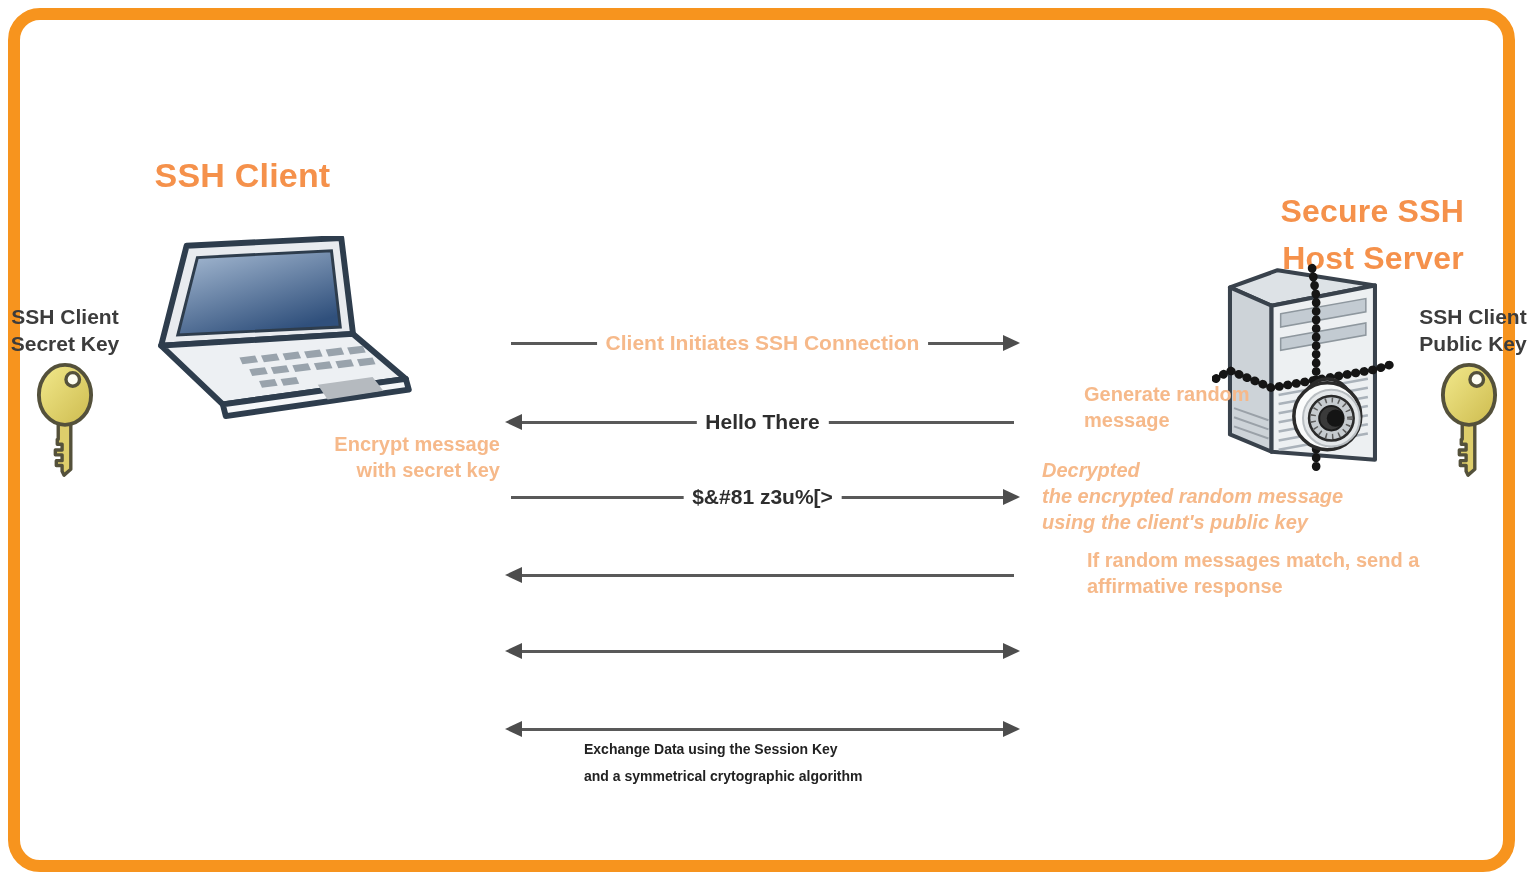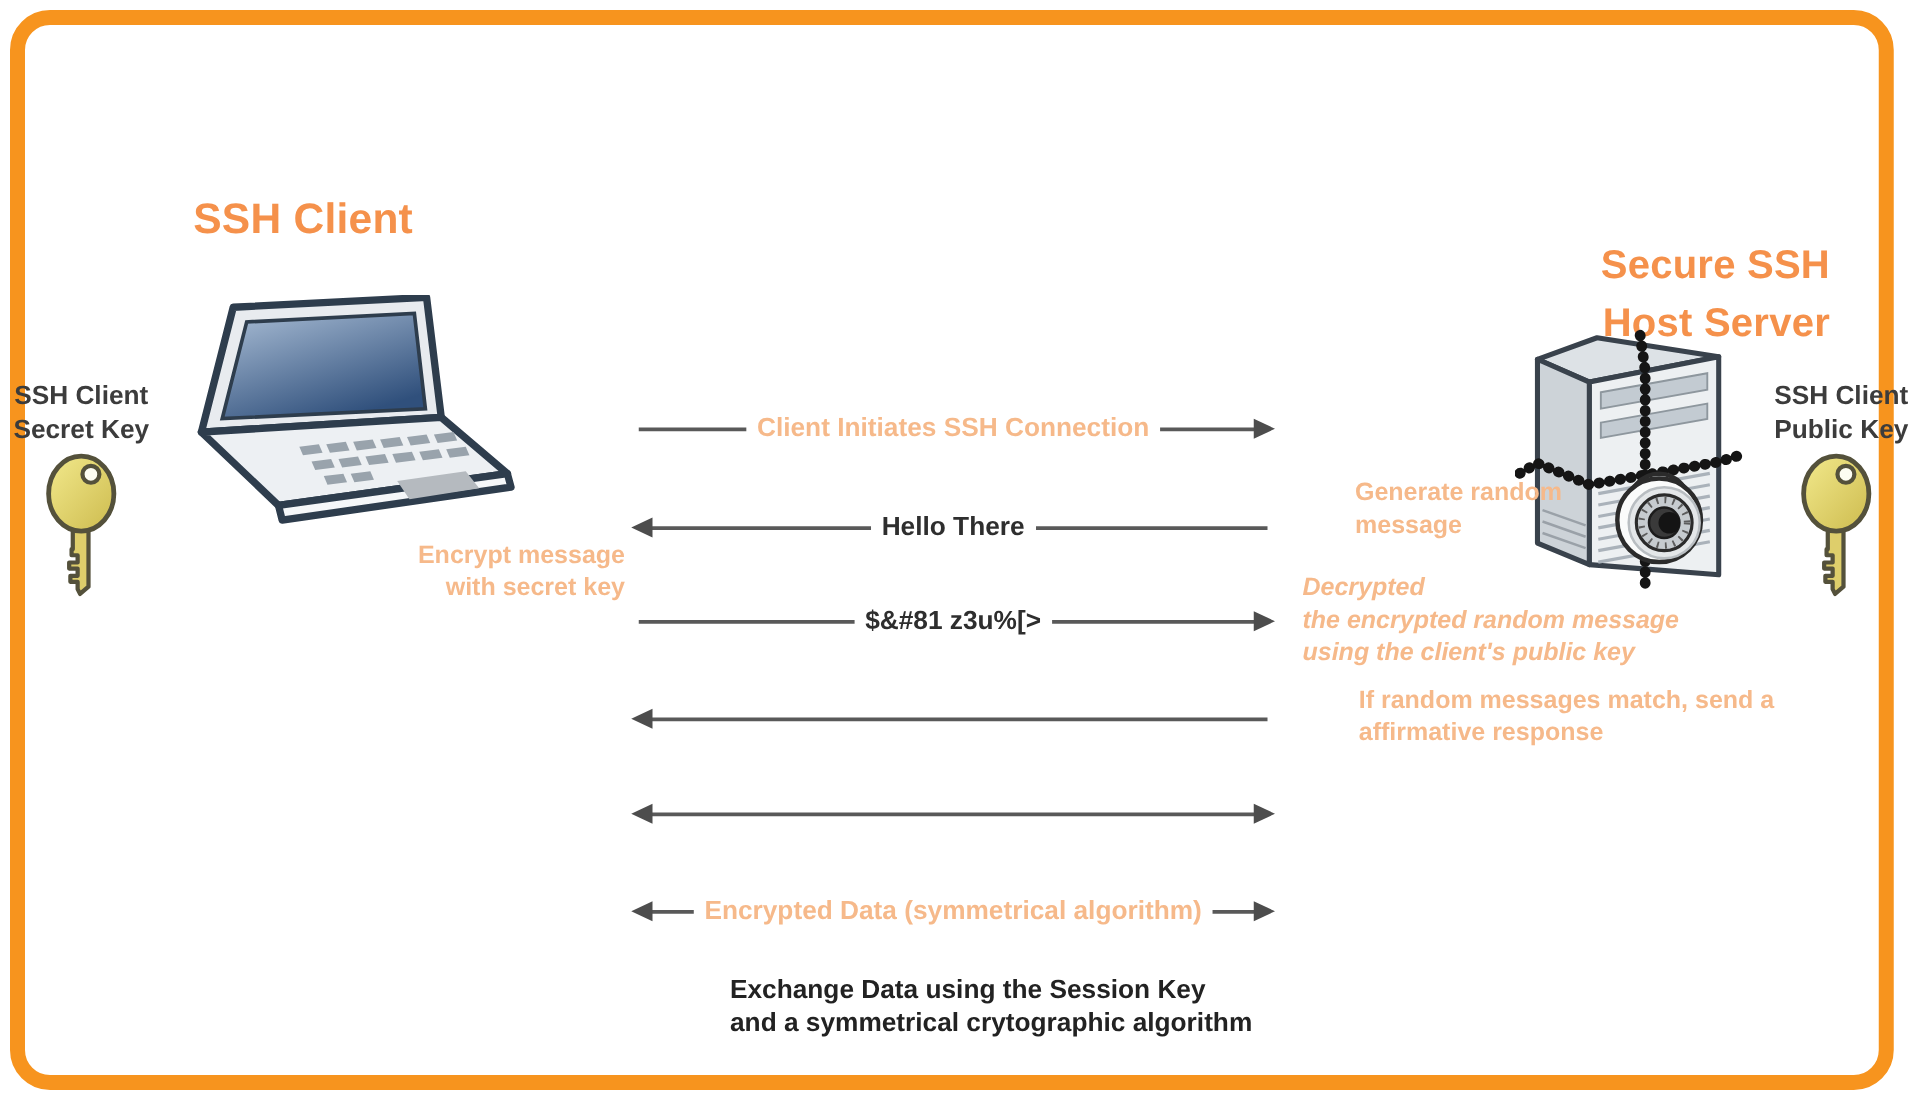--- a/index.html
+++ b/index.html
@@ -16,21 +16,21 @@
   .title-client{left:140px;top:156px;width:205px;text-align:center;font-size:34px;}
   .title-server{left:1196px;top:142px;width:268px;text-align:right;font-size:32px;line-height:47px;white-space:pre-line;margin-top:46px;}
   .note{color:#F6B98A;font-weight:700;font-size:20px;line-height:26px;white-space:pre-line;}
   .note-encrypt{left:300px;top:431px;width:200px;text-align:right;}
   .note-generate{left:1042px;top:381px;width:230px;margin-left:42px;}
   .note-decrypted{left:1042px;top:457px;width:320px;font-style:italic;}
   .note-match{left:1087px;top:547px;width:345px;}
   .key-label{color:#3C3C3C;font-weight:700;font-size:21px;line-height:27px;white-space:pre-line;text-align:center;}
   .key-label-left{left:6px;top:303px;width:118px;}
   .key-label-right{left:1414px;top:303px;width:118px;}
-  .footer-note{left:584px;top:736px;color:#222222;font-weight:700;font-size:21px;line-height:27px;white-space:pre-line;margin-top:42px;}
+  .footer-note{left:584px;top:736px;color:#222222;font-weight:700;font-size:14px;line-height:27px;white-space:pre-line;}
   .msg-row{position:absolute;left:505px;width:515px;height:34px;margin-top:16px;}
   .msg-line{position:absolute;left:6px;right:6px;top:50%;height:3px;margin-top:-1.5px;background:#595959;}
   .ah{position:absolute;top:50%;width:0;height:0;border-top:8px solid transparent;border-bottom:8px solid transparent;margin-top:-8px;}
   .ah-r{right:0;border-left:17px solid #4D4D4D;}
   .ah-l{left:0;border-right:17px solid #4D4D4D;}
   .msg-label{
     position:absolute;left:50%;top:50%;transform:translate(-50%,-50%);
     background:#ffffff;padding:0 9px;font-size:21px;font-weight:700;white-space:nowrap;
   }
   .msg-label.orange{color:#F6B98A;}
@@ -190,17 +190,16 @@
 <div class="msg-row" style="top:618px;">
   <div class="msg-line"></div>
   <div class="ah ah-l"></div>
   <div class="ah ah-r"></div>
 </div>
 
 <div class="msg-row" style="top:696px;">
   <div class="msg-line"></div>
   <div class="ah ah-l"></div>
   <div class="ah ah-r"></div>
-  <span class="msg-label orange">Encrypted Data (symmetrical algorithm)</span>
 </div>
 
 <div class="abs footer-note">Exchange Data using the Session Key
 and a symmetrical crytographic algorithm</div>
 
 </body></html>

